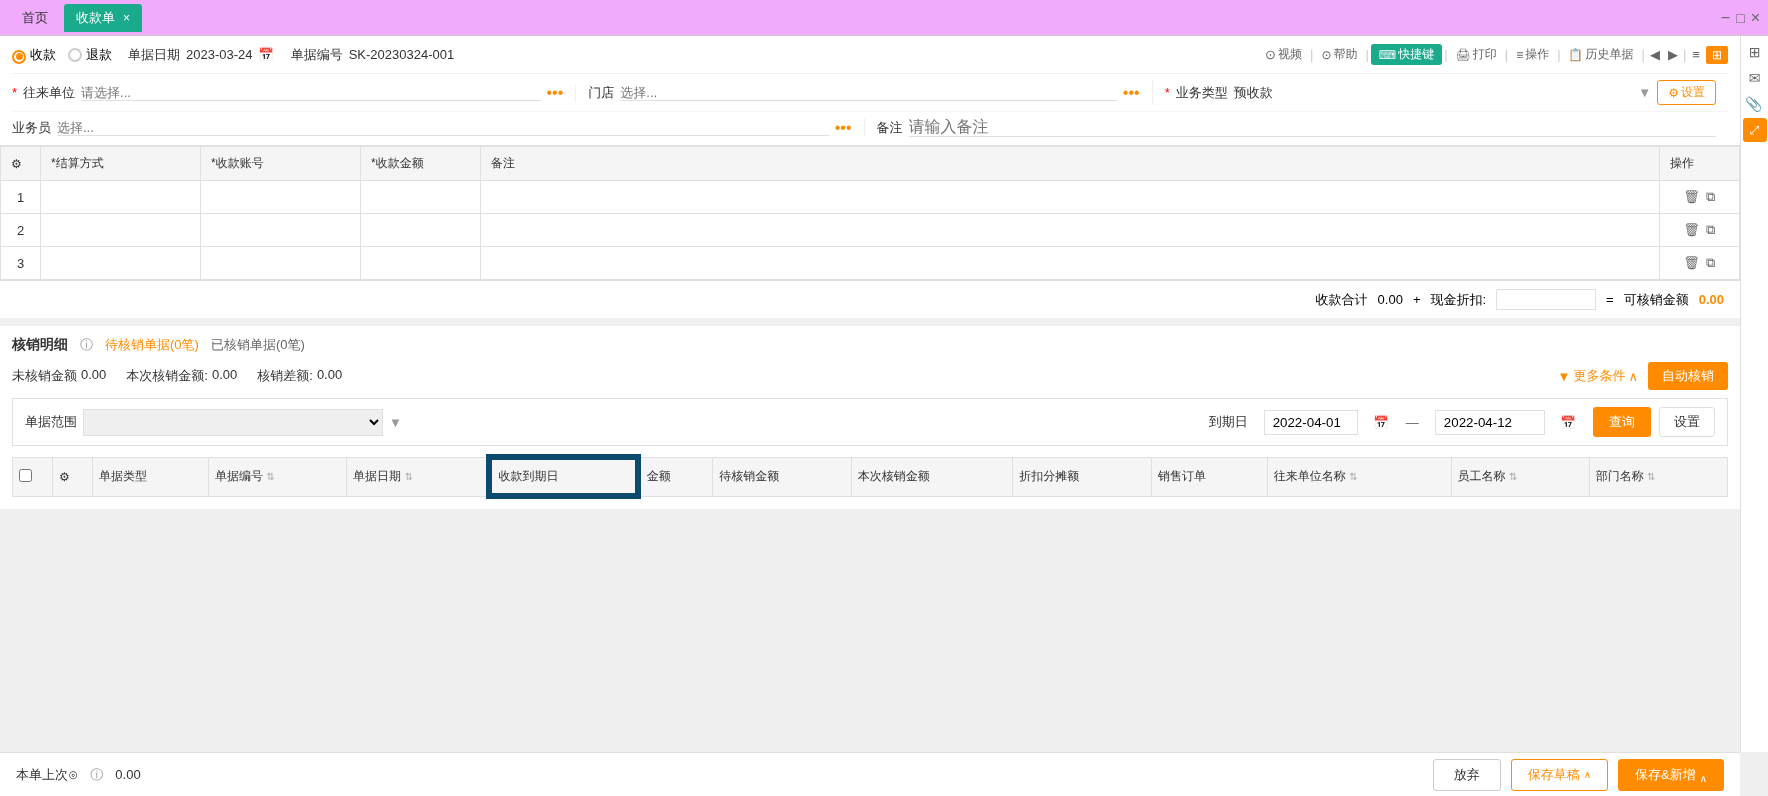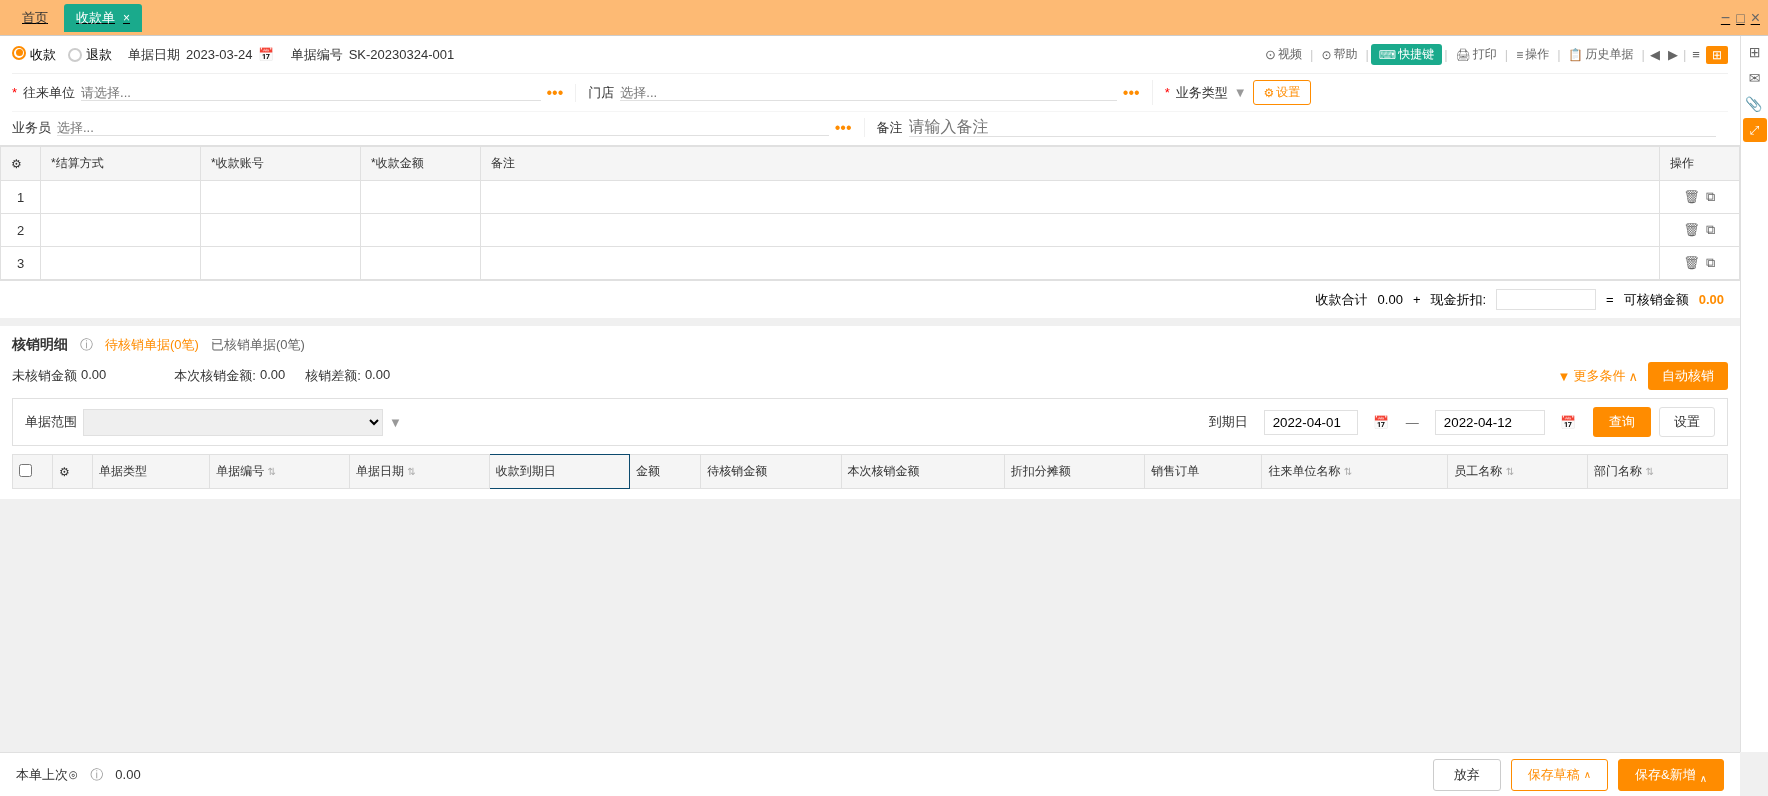--- a/index.html
+++ b/index.html
@@ -18,42 +18,42 @@
 
     
     .bottom-table { width: 100%; border-collapse: collapse; }
     .bottom-table th { background: #f5f5f5; padding: 8px 6px; text-align: left; border: 1px solid #e0e0e0; font-weight: normal; color: #333; font-size: 12px; white-space: nowrap; }
 
     .main-content { margin-right: 28px; padding-bottom: 44px; }
   </style>
 </head>
 <body>
 
-<div style="display:flex; align-items:center; background:#fdba74; height:36px; padding:0 8px; border-bottom:1px solid #ccc;text-decoration:underline;">
+<div style="display:flex; align-items:center; background:#f0abfc; height:36px; padding:0 8px; border-bottom:1px solid #ccc;">
   <div style="display:flex;align-items:center;padding:0 14px;height:28px;cursor:pointer;font-size:13px;color:#333;">
     <span>首页</span>
   </div>
   <div style="display:flex;align-items:center;padding:0 12px;height:28px;cursor:pointer;font-size:13px;background:#1aaa8c;color:#fff;border-radius:3px 3px 0 0;margin-left:2px;">
     <span>收款单</span>
     <span style="margin-left:8px;font-size:12px;">×</span>
   </div>
   <div style="margin-left:auto;display:flex;gap:6px;align-items:center;">
     <span style="cursor:pointer;color:#666;font-size:16px;">−</span>
     <span style="cursor:pointer;color:#666;font-size:14px;">□</span>
     <span style="cursor:pointer;color:#666;font-size:16px;">×</span>
   </div>
 </div>
 
 <div class="main-content">
 
   <div style="background:#fff;padding:8px 12px 0 12px;border-bottom:1px solid #e0e0e0;">
 
     <div style="display:flex;align-items:center;gap:16px;padding-bottom:8px;border-bottom:1px solid #f0f0f0;">
       <div style="display:flex;gap:12px;align-items:center;">
-        <label style="display:flex;align-items:flex-start;gap:4px;cursor:pointer;">
+        <label style="display:flex;align-items:flex-end;gap:4px;cursor:pointer;">
           <div style="width:14px;height:14px;border-radius:50%;border:2px solid #ff8c00;display:flex;align-items:center;justify-content:center;">
             <div style="width:7px;height:7px;border-radius:50%;background:#ff8c00;"></div>
           </div>
           <span>收款</span>
         </label>
         <label style="display:flex;align-items:center;gap:4px;cursor:pointer;">
           <div style="width:14px;height:14px;border-radius:50%;border:2px solid #ccc;"></div>
           <span>退款</span>
         </label>
       </div>
@@ -113,20 +113,21 @@
         <span style="color:#ff8c00;cursor:pointer;font-size:16px;">•••</span>
       </div>
       <div style="display:flex;align-items:center;flex:1;gap:6px;padding:0 12px;border-left:1px solid #f0f0f0;">
         <span style="color:#333;white-space:nowrap;">门店</span>
         <input type="text" style="flex: 1 1 0%; border-top: none; border-right: none; border-left: none; border-image: initial; outline: none; font-size: 13px; color: rgb(187, 187, 187); border-bottom: 1px solid rgb(224, 224, 224);" placeholder="选择...">
         <span style="color:#ff8c00;cursor:pointer;font-size:16px;">•••</span>
       </div>
       <div style="display:flex;align-items:center;flex:1;gap:6px;padding:0 12px;border-left:1px solid #f0f0f0;">
         <span style="color:#f00;">*</span>
         <span style="color:#333;white-space:nowrap;">业务类型</span>
+        <span style="color:#333;flex:1;">预收款</span>
         <span style="color:#999;cursor:pointer;">▼</span>
         <button style="background:#fff;border:1px solid #ff8c00;color:#ff8c00;padding:3px 10px;border-radius:3px;cursor:pointer;font-size:12px;display:flex;align-items:center;gap:2px;">
           <span>⚙</span>
           <span>设置</span>
         </button>
       </div>
     </div>
 
     <div style="display:flex;align-items:center;padding:6px 0 8px 0;">
       <div style="display:flex;align-items:center;flex:1;gap:6px;padding-right:12px;">
@@ -228,21 +229,21 @@
       <span style="color:#999;cursor:pointer;">ⓘ</span>
       <span style="color:#ff8c00;cursor:pointer;font-size:13px;">待核销单据(0笔)</span>
       <span style="color:#666;cursor:pointer;font-size:13px;">已核销单据(0笔)</span>
     </div>
 
     <div style="display:flex;align-items:center;gap:20px;margin-bottom:8px;font-size:13px;">
       <div style="display:flex;gap:4px;">
         <span style="color:#333;">未核销金额</span>
         <span style="color:#333;">0.00</span>
       </div>
-      <div style="display:flex;gap:4px;margin-left:48px;">
+      <div style="display:flex;gap:4px;">
         <span style="color:#333;">本次核销金额:</span>
         <span style="color:#333;">0.00</span>
       </div>
       <div style="display:flex;gap:4px;">
         <span style="color:#333;">核销差额:</span>
         <span style="color:#333;">0.00</span>
       </div>
       <div style="margin-left:auto;display:flex;align-items:center;gap:10px;">
         <span style="color:#ff8c00;cursor:pointer;font-size:13px;display:flex;align-items:center;gap:3px;">
           <span>▼</span>
@@ -289,21 +290,21 @@
               <span>单据类型</span>
             </th>
             <th style="background:#f5f5f5;padding:8px 6px;border:1px solid #e0e0e0;font-weight:normal;color:#333;font-size:12px;">
               <span>单据编号</span>
               <span style="color:#aaa;font-size:10px;">⇅</span>
             </th>
             <th style="background:#f5f5f5;padding:8px 6px;border:1px solid #e0e0e0;font-weight:normal;color:#333;font-size:12px;">
               <span>单据日期</span>
               <span style="color:#aaa;font-size:10px;">⇅</span>
             </th>
-            <th style="background:#f5f5f5;padding:8px 6px;border:1px solid #0c4a6e;font-weight:normal;color:#333;font-size:12px;">
+            <th style="background:#f5f5f5;padding:8px 6px;border:6px solid #0c4a6e;font-weight:normal;color:#333;font-size:12px;">
               <span>收款到期日</span>
             </th>
             <th style="background:#f5f5f5;padding:8px 6px;border:1px solid #e0e0e0;font-weight:normal;color:#333;font-size:12px;">
               <span>金额</span>
             </th>
             <th style="background:#f5f5f5;padding:8px 6px;border:1px solid #e0e0e0;font-weight:normal;color:#333;font-size:12px;">
               <span>待核销金额</span>
             </th>
             <th style="background:#f5f5f5;padding:8px 6px;border:1px solid #e0e0e0;font-weight:normal;color:#333;font-size:12px;">
               <span>本次核销金额</span>

